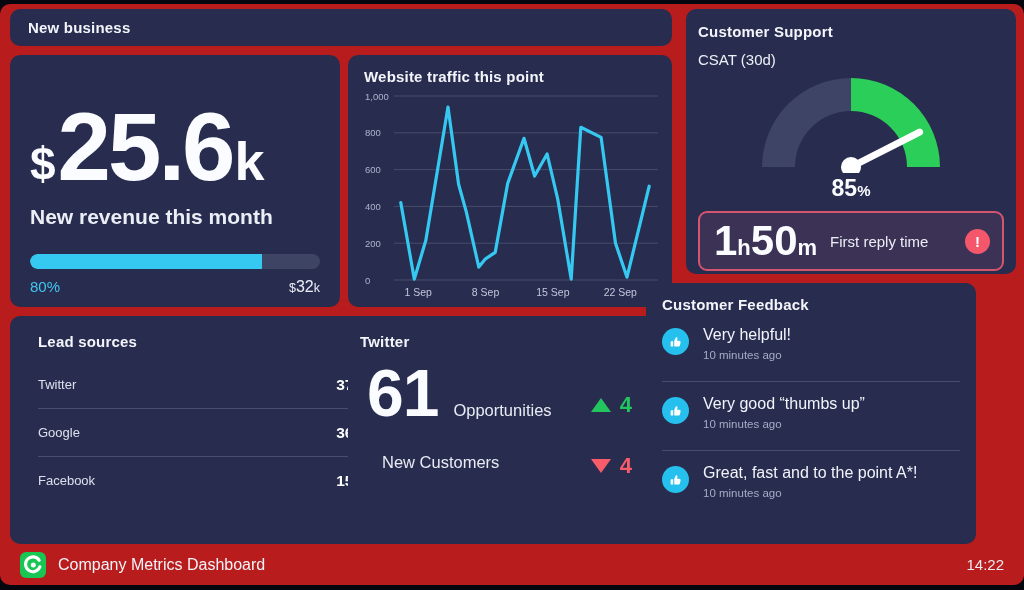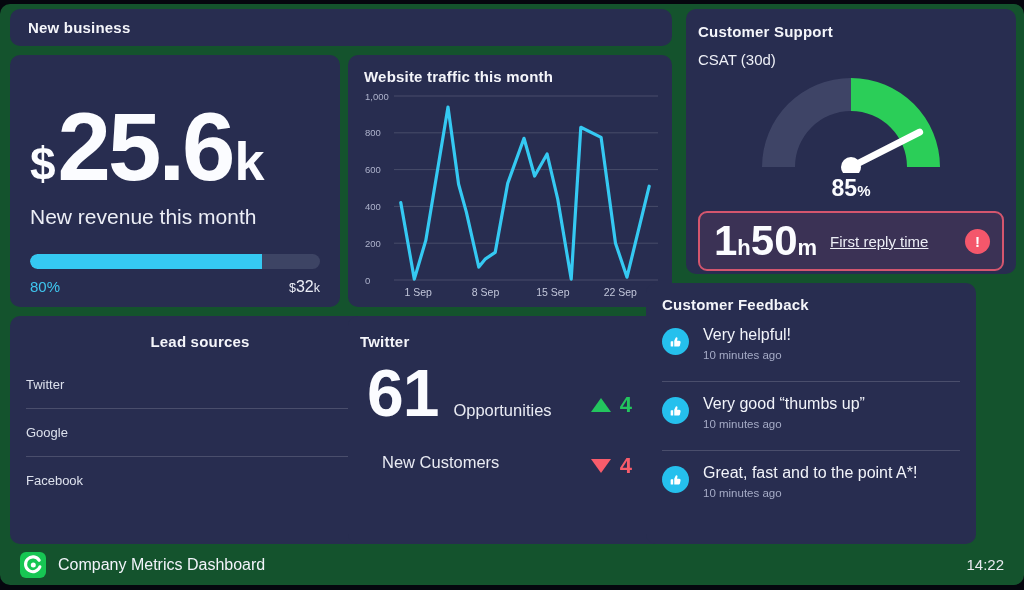--- a/index.html
+++ b/index.html
@@ -6,21 +6,21 @@
   body{
     width:1024px;height:590px;
     background:#05060e;
     font-family:"Liberation Sans","DejaVu Sans",sans-serif;
     -webkit-font-smoothing:antialiased;
     overflow:hidden;
   }
   .screen{
     position:absolute;top:4px;left:0;
     width:1024px;height:581px;
-    background:#14532d;
+    background:#b91c1c;
     border-radius:10px;
     overflow:hidden;
     color:#f4f5fa;
   }
   .card{
     position:absolute;
     background:#282d50;
     border-radius:10px;
     box-sizing:border-box;
   }
@@ -30,34 +30,34 @@
 
   
   #header-card{left:10px;top:5px;width:662px;height:37px;display:flex;align-items:center;padding:0 18px;}
 
   
   #revenue-card{left:10px;top:51px;width:330px;height:252px;padding:20px;}
   .rev-number{display:flex;align-items:baseline;line-height:.95;margin-top:26px;color:#fbfcff;}
   .rev-currency{font-size:46px;font-weight:bold;margin-right:2px;}
   .rev-value{font-size:96px;font-weight:bold;letter-spacing:-3px;}
   .rev-unit{font-size:54px;font-weight:bold;margin-left:2px;}
-  .rev-label{font-size:21px;color:#eceef6;margin-top:13px;}
+  .rev-label{font-size:21px;color:#eceef6;margin-top:13px;font-weight:bold;}
   .progress-track{margin-top:25px;height:15px;background:#3d4464;border-radius:8px;overflow:hidden;position:relative;}
   .progress-fill{height:100%;background:#35c9f2;border-radius:8px 0 0 8px;width:0;}
   .progress-labels{display:flex;justify-content:space-between;margin-top:9px;align-items:baseline;}
   .progress-pct{color:#3fc6ef;font-size:15px;font-weight:500;}
   .progress-target{color:#eceef6;font-size:16px;font-weight:500;display:flex;align-items:baseline;}
   .progress-target .small{font-size:12.5px;}
 
   
   #traffic-card{left:348px;top:51px;width:324px;height:252px;padding:13px 8px 6px 12px;}
   #traffic-chart{display:block;margin-top:3px;}
 
   
-  #leads-card{left:10px;top:312px;width:380px;height:228px;padding:17px 16px;text-align:center;}
+  #leads-card{left:10px;top:312px;width:380px;height:228px;padding:17px 28px;}
   .lead-rows{margin-top:11px;}
   .lead-row{display:flex;justify-content:space-between;align-items:center;height:47px;}
   .lead-row.divided{border-bottom:1px solid rgba(255,255,255,0.16);}
   .lead-label{font-size:13px;color:#dce0ec;}
   .lead-value{font-size:15.5px;font-weight:bold;color:#ffffff;}
 
   
   #pipeline-card{left:348px;top:312px;width:324px;height:228px;padding:17px 14px 12px 12px;}
   .pipe-row{display:flex;align-items:baseline;margin-top:10px;margin-left:7px;}
   .pipe-number{font-size:66px;font-weight:bold;color:#fbfcff;line-height:1;letter-spacing:-1px;}
@@ -77,21 +77,21 @@
   .csat-value-row{text-align:center;margin-top:2px;}
   .csat-value{font-size:23px;font-weight:bold;color:#fbfcff;}
   .csat-unit{font-size:15px;font-weight:bold;color:#fbfcff;}
   .reply-box{
     margin-top:9px;border:2px solid #d4566e;background:#3b3255;border-radius:9px;
     display:flex;align-items:center;padding:5px 12px 5px 14px;height:46px;
   }
   .reply-time{display:flex;align-items:baseline;color:#fbfcff;line-height:1;}
   .reply-big{font-size:42px;font-weight:bold;}
   .reply-small{font-size:22px;font-weight:bold;}
-  .reply-label{font-size:15px;color:#eceef6;margin-left:13px;text-decoration:underline;}
+  .reply-label{font-size:15px;color:#eceef6;margin-left:13px;}
   .alert-badge{
     margin-left:auto;width:25px;height:25px;border-radius:50%;background:#f4576b;
     color:#fff;font-size:15px;font-weight:bold;display:flex;align-items:center;justify-content:center;
   }
 
   
   #feedback-card{left:646px;top:279px;width:330px;height:261px;padding:13px 16px 8px 16px;}
   .fb-item{display:flex;align-items:flex-start;padding:13px 0 20px 0;}
   .fb-item.divided{border-bottom:1px solid rgba(255,255,255,0.16);}
   .fb-icon{flex:0 0 27px;width:27px;height:27px;border-radius:50%;background:#25c0ed;display:flex;align-items:center;justify-content:center;margin-top:2px;}
@@ -130,21 +130,21 @@
       <span class="progress-pct">80%</span>
       <span class="progress-target">
           <span class="small">$</span>
           <span>32</span>
           <span class="small">k</span>
         </span>
     </div>
   </div>
 
   <div class="card" id="traffic-card">
-    <div class="card-title" style="margin-left:4px;">Website traffic this month</div>
+    <div class="card-title" style="margin-left:4px;">Website traffic this point</div>
     <svg id="traffic-chart" width="302" height="213" viewBox="0 0 302 213">
         <line x1="34" y1="192" x2="298" y2="192" stroke="rgba(255,255,255,0.15)" stroke-width="1"></line>
         <text x="5" y="195.5" font-size="9.5" fill="#aeb3cc">0</text>
         <line x1="34" y1="155.20000000000002" x2="298" y2="155.20000000000002" stroke="rgba(255,255,255,0.15)" stroke-width="1"></line>
         <text x="5" y="158.70000000000002" font-size="9.5" fill="#aeb3cc">200</text>
         <line x1="34" y1="118.39999999999999" x2="298" y2="118.39999999999999" stroke="rgba(255,255,255,0.15)" stroke-width="1"></line>
         <text x="5" y="121.89999999999999" font-size="9.5" fill="#aeb3cc">400</text>
         <line x1="34" y1="81.60000000000001" x2="298" y2="81.60000000000001" stroke="rgba(255,255,255,0.15)" stroke-width="1"></line>
         <text x="5" y="85.10000000000001" font-size="9.5" fill="#aeb3cc">600</text>
         <line x1="34" y1="44.800000000000004" x2="298" y2="44.800000000000004" stroke="rgba(255,255,255,0.15)" stroke-width="1"></line>

